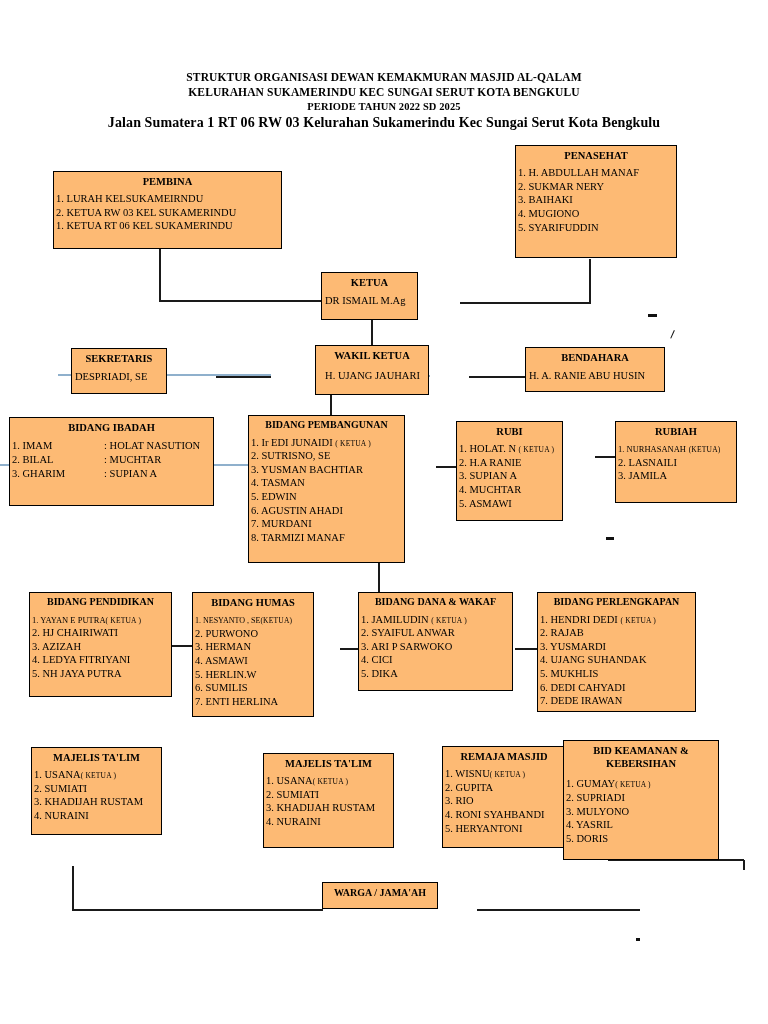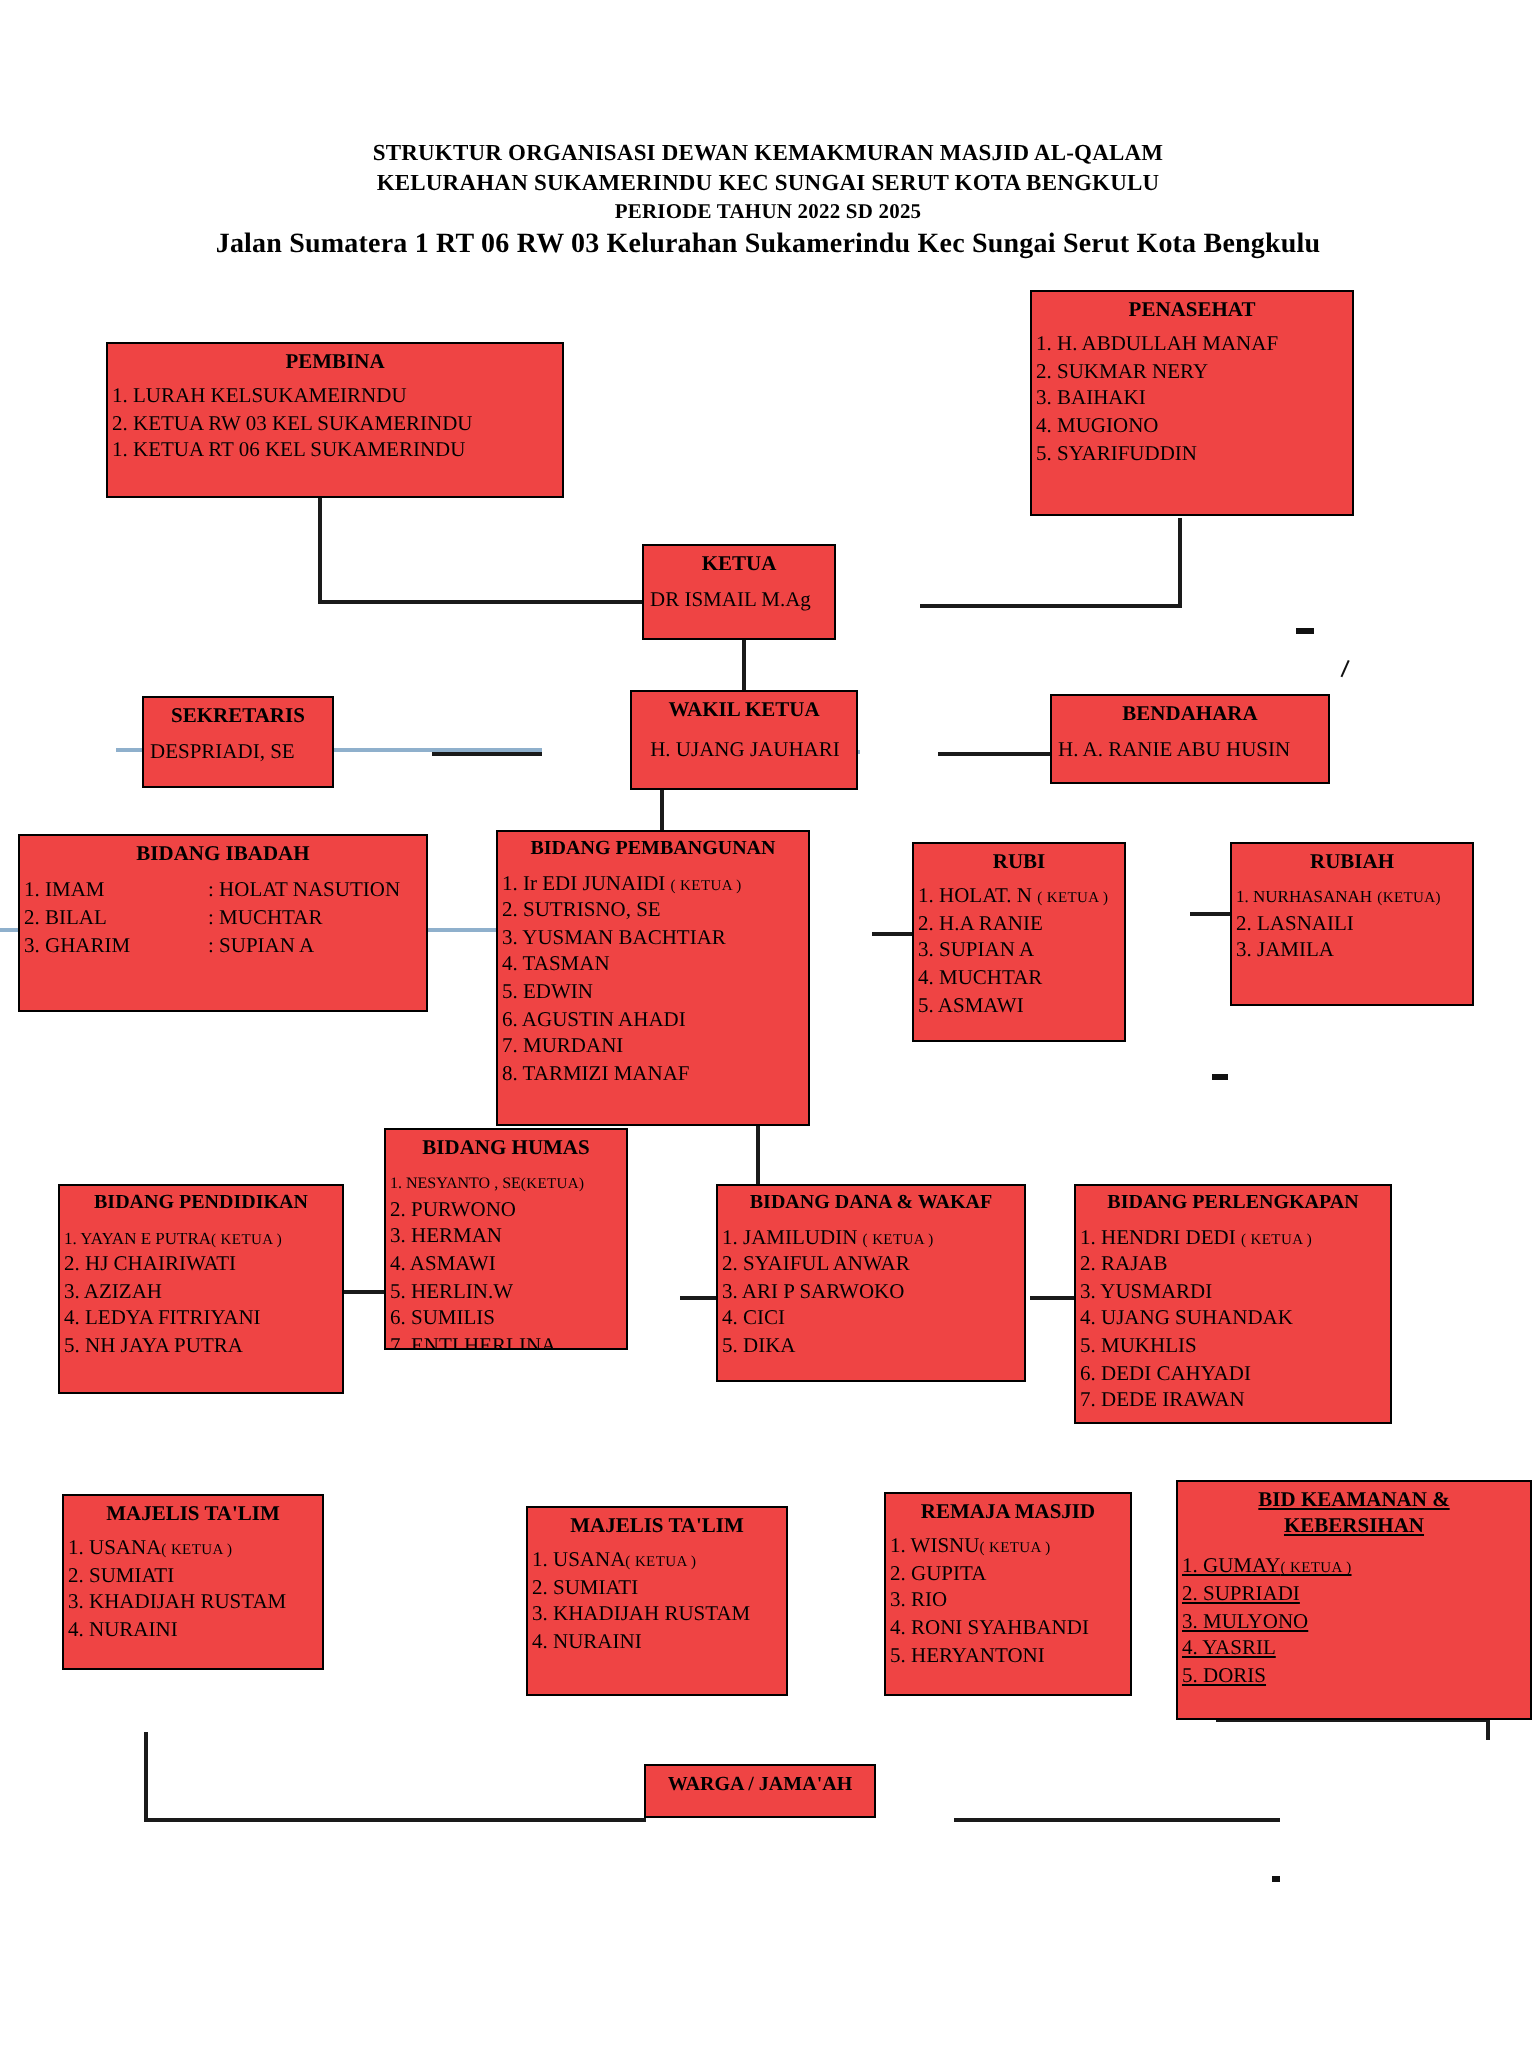--- a/index.html
+++ b/index.html
@@ -36,21 +36,21 @@
   }
   .t1 { font-size: 11.5px; }
   .t2 { font-size: 11.5px; }
   .t3 { font-size: 10.5px; }
   .t4 { font-size: 14px; }
 
   
   .box {
     position: absolute;
     border: 1px solid #000000;
-    background: #ef4444;
+    background: #fdba74;
     box-sizing: border-box;
     overflow: hidden;
   }
   .box-title {
     text-align: center;
     font-weight: bold;
     font-size: 10.5px;
     line-height: 1.25;
     padding: 3px 2px 2px 2px;
     white-space: nowrap;
@@ -272,21 +272,21 @@
     <div class="box-title" style="font-size:10px;">BIDANG PENDIDIKAN</div>
     <ul class="box-list">
       <li><span style="font-size:8.5px">1.  YAYAN E PUTRA</span><span class="ketua-tag">( KETUA )</span></li>
       <li><span>2. HJ CHAIRIWATI</span></li>
       <li><span>3. AZIZAH</span></li>
       <li><span>4. LEDYA FITRIYANI</span></li>
       <li><span>5. NH JAYA PUTRA</span></li>
     </ul>
   </div>
 
-  <div class="box" style="left:192px; top:564px; width:122px; height:111px;">
+  <div class="box" style="left:192px; top:592px; width:122px; height:125px;">
     <div class="box-title">BIDANG HUMAS</div>
     <ul class="box-list">
       <li><span style="font-size:8px">1.  NESYANTO , SE</span><span class="ketua-tag">(KETUA)</span></li>
       <li><span>2. PURWONO</span></li>
       <li><span>3. HERMAN</span></li>
       <li><span>4. ASMAWI</span></li>
       <li><span>5. HERLIN.W</span></li>
       <li><span>6. SUMILIS</span></li>
       <li><span>7. ENTI HERLINA</span></li>
     </ul>
@@ -340,21 +340,21 @@
     <div class="box-title">REMAJA MASJID</div>
     <ul class="box-list">
       <li><span>1. WISNU</span><span class="ketua-tag">( KETUA )</span></li>
       <li><span>2. GUPITA</span></li>
       <li><span>3. RIO</span></li>
       <li><span>4. RONI SYAHBANDI</span></li>
       <li><span>5. HERYANTONI</span></li>
     </ul>
   </div>
 
-  <div class="box" style="left:588px; top:740px; width:178px; height:120px;text-decoration:underline;">
+  <div class="box" style="left:563px; top:740px; width:156px; height:120px;">
     <div class="box-title wrap" style="padding-bottom:0;">BID KEAMANAN &amp;</div>
     <div class="box-title wrap" style="padding-top:0;">KEBERSIHAN</div>
     <ul class="box-list" style="padding-top:5px;">
       <li><span>1. GUMAY</span><span class="ketua-tag">( KETUA )</span></li>
       <li><span>2. SUPRIADI</span></li>
       <li><span>3. MULYONO</span></li>
       <li><span>4. YASRIL</span></li>
       <li><span>5. DORIS</span></li>
     </ul>
   </div>

